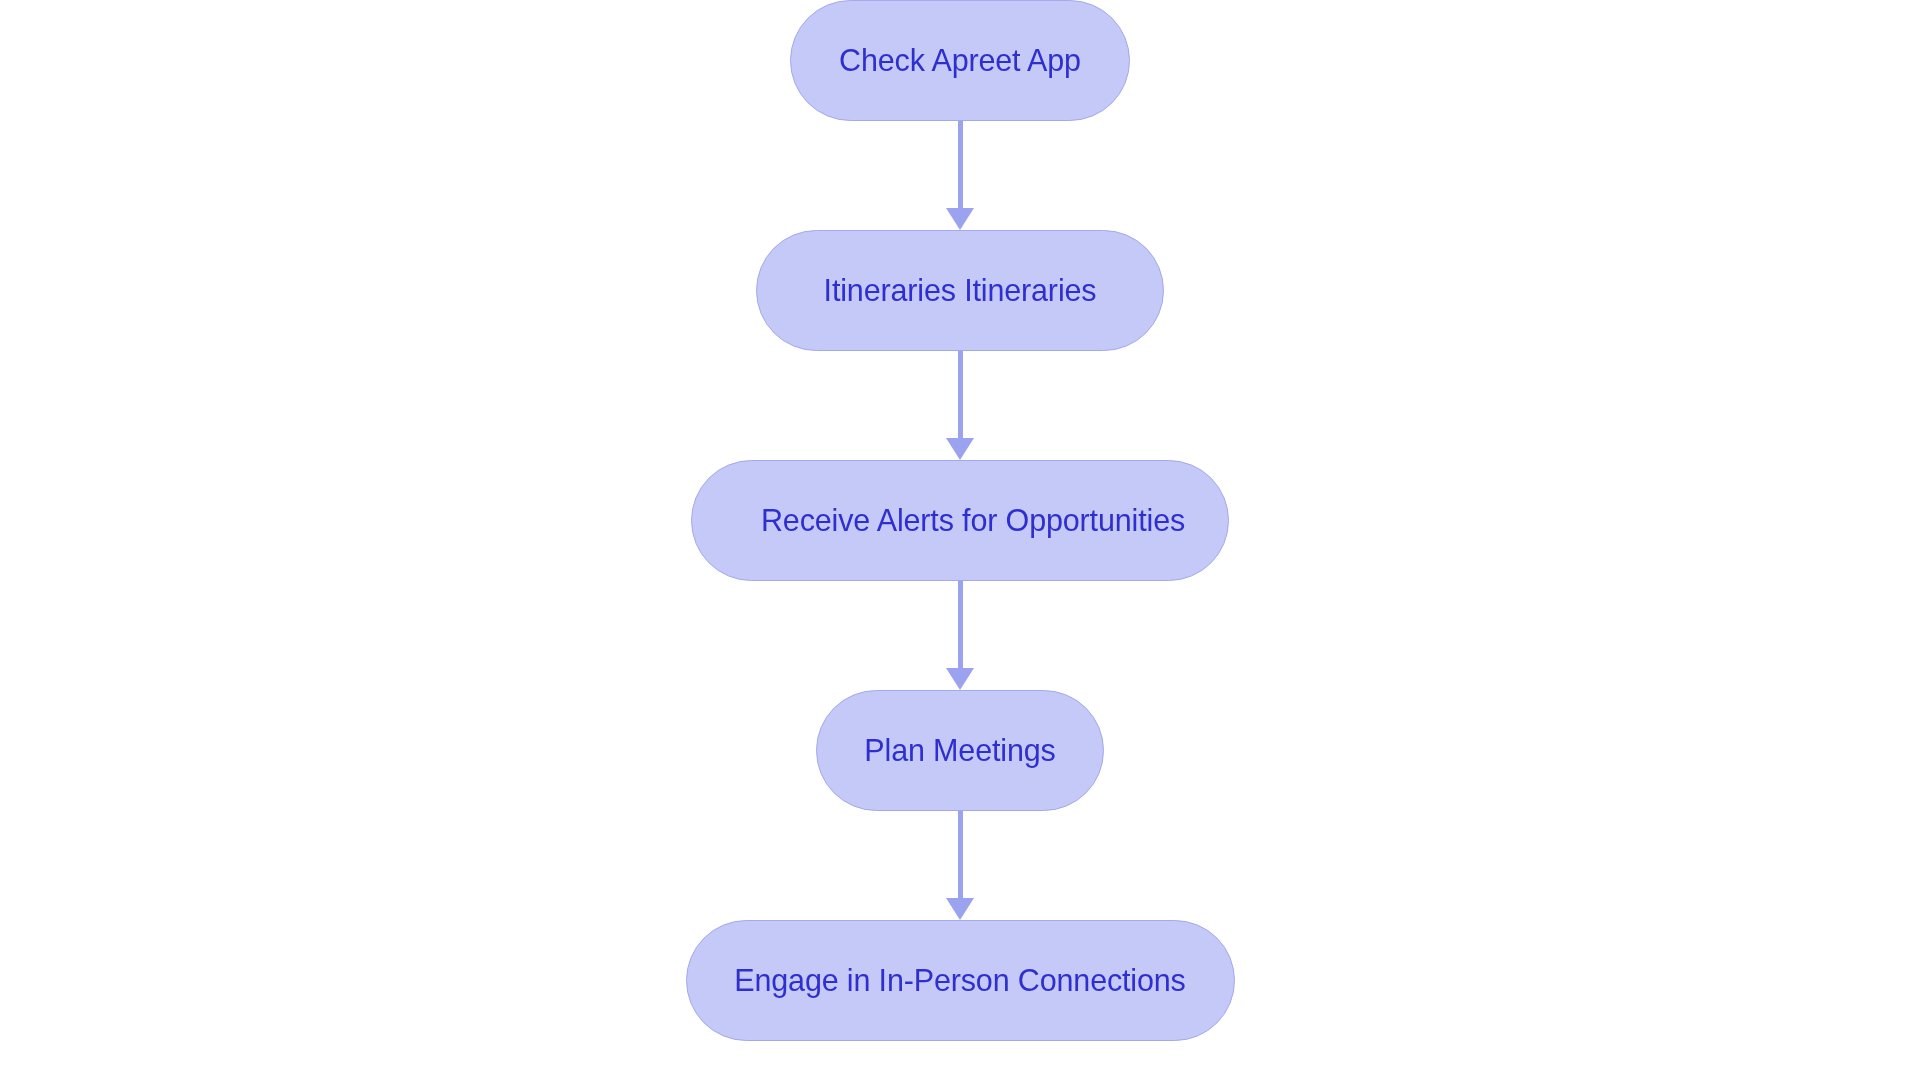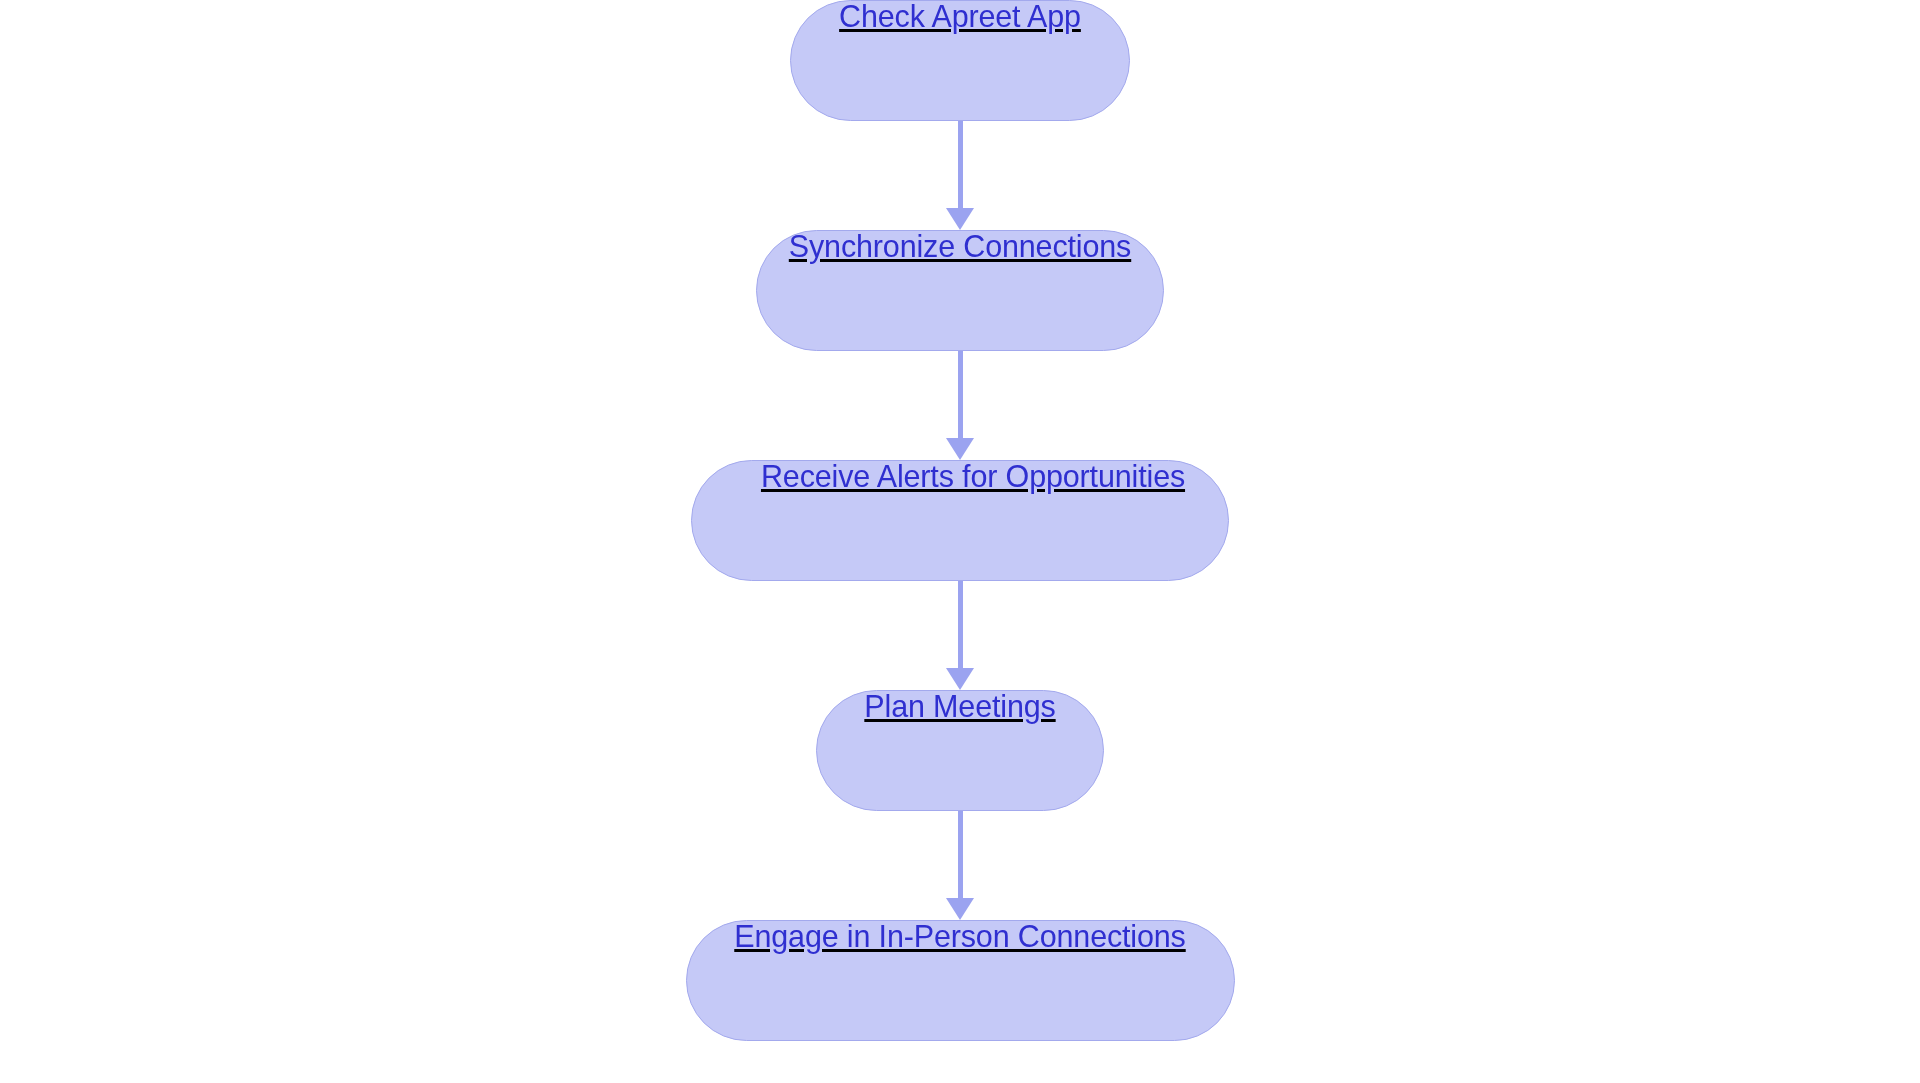--- a/index.html
+++ b/index.html
@@ -35,24 +35,24 @@
   }
 
   
   .flow-node {
     box-sizing: border-box;
     height: 121px;
     border-radius: 61px;
     background: #c5c9f7;
     border: 1.6px solid #a3a9ed;
     display: flex;
+    align-items: center;
     justify-content: center;
     padding: 0 46px;
     white-space: nowrap;
-    text-decoration: underline;
   }
   .flow-node-label {
     color: #2f2fd0;
     font-size: 30.5px;
     line-height: 1;
     letter-spacing: -0.15px;
     font-weight: 400;
     font-family: "Liberation Sans", sans-serif;
   }
 
@@ -88,21 +88,21 @@
     <div class="flow-node" id="node-0" style="width: 340px; background: rgb(197, 201, 247); border-color: rgb(163, 169, 237);">
       <span class="flow-node-label" style="color: rgb(47, 47, 208);">Check Apreet App</span>
     </div>
 
     <div class="flow-connector">
       <div class="connector-line" style="background: rgb(155, 163, 240);"></div>
       <div class="connector-head" style="border-top-color: rgb(155, 163, 240);"></div>
     </div>
 
     <div class="flow-node" id="node-1" style="width: 408px; background: rgb(197, 201, 247); border-color: rgb(163, 169, 237);">
-      <span class="flow-node-label" style="color: rgb(47, 47, 208);">Synchronize Connections</span>
+      <span class="flow-node-label" style="color: rgb(47, 47, 208);">Itineraries Itineraries</span>
     </div>
 
     <div class="flow-connector">
       <div class="connector-line" style="background: rgb(155, 163, 240);"></div>
       <div class="connector-head" style="border-top-color: rgb(155, 163, 240);"></div>
     </div>
 
     <div class="flow-node" id="node-2" style="width: 538px; background: rgb(197, 201, 247); border-color: rgb(163, 169, 237);">
       <span class="flow-node-label" style="color: rgb(47, 47, 208); margin-left: 26px;">Receive Alerts for Opportunities</span>
     </div>

